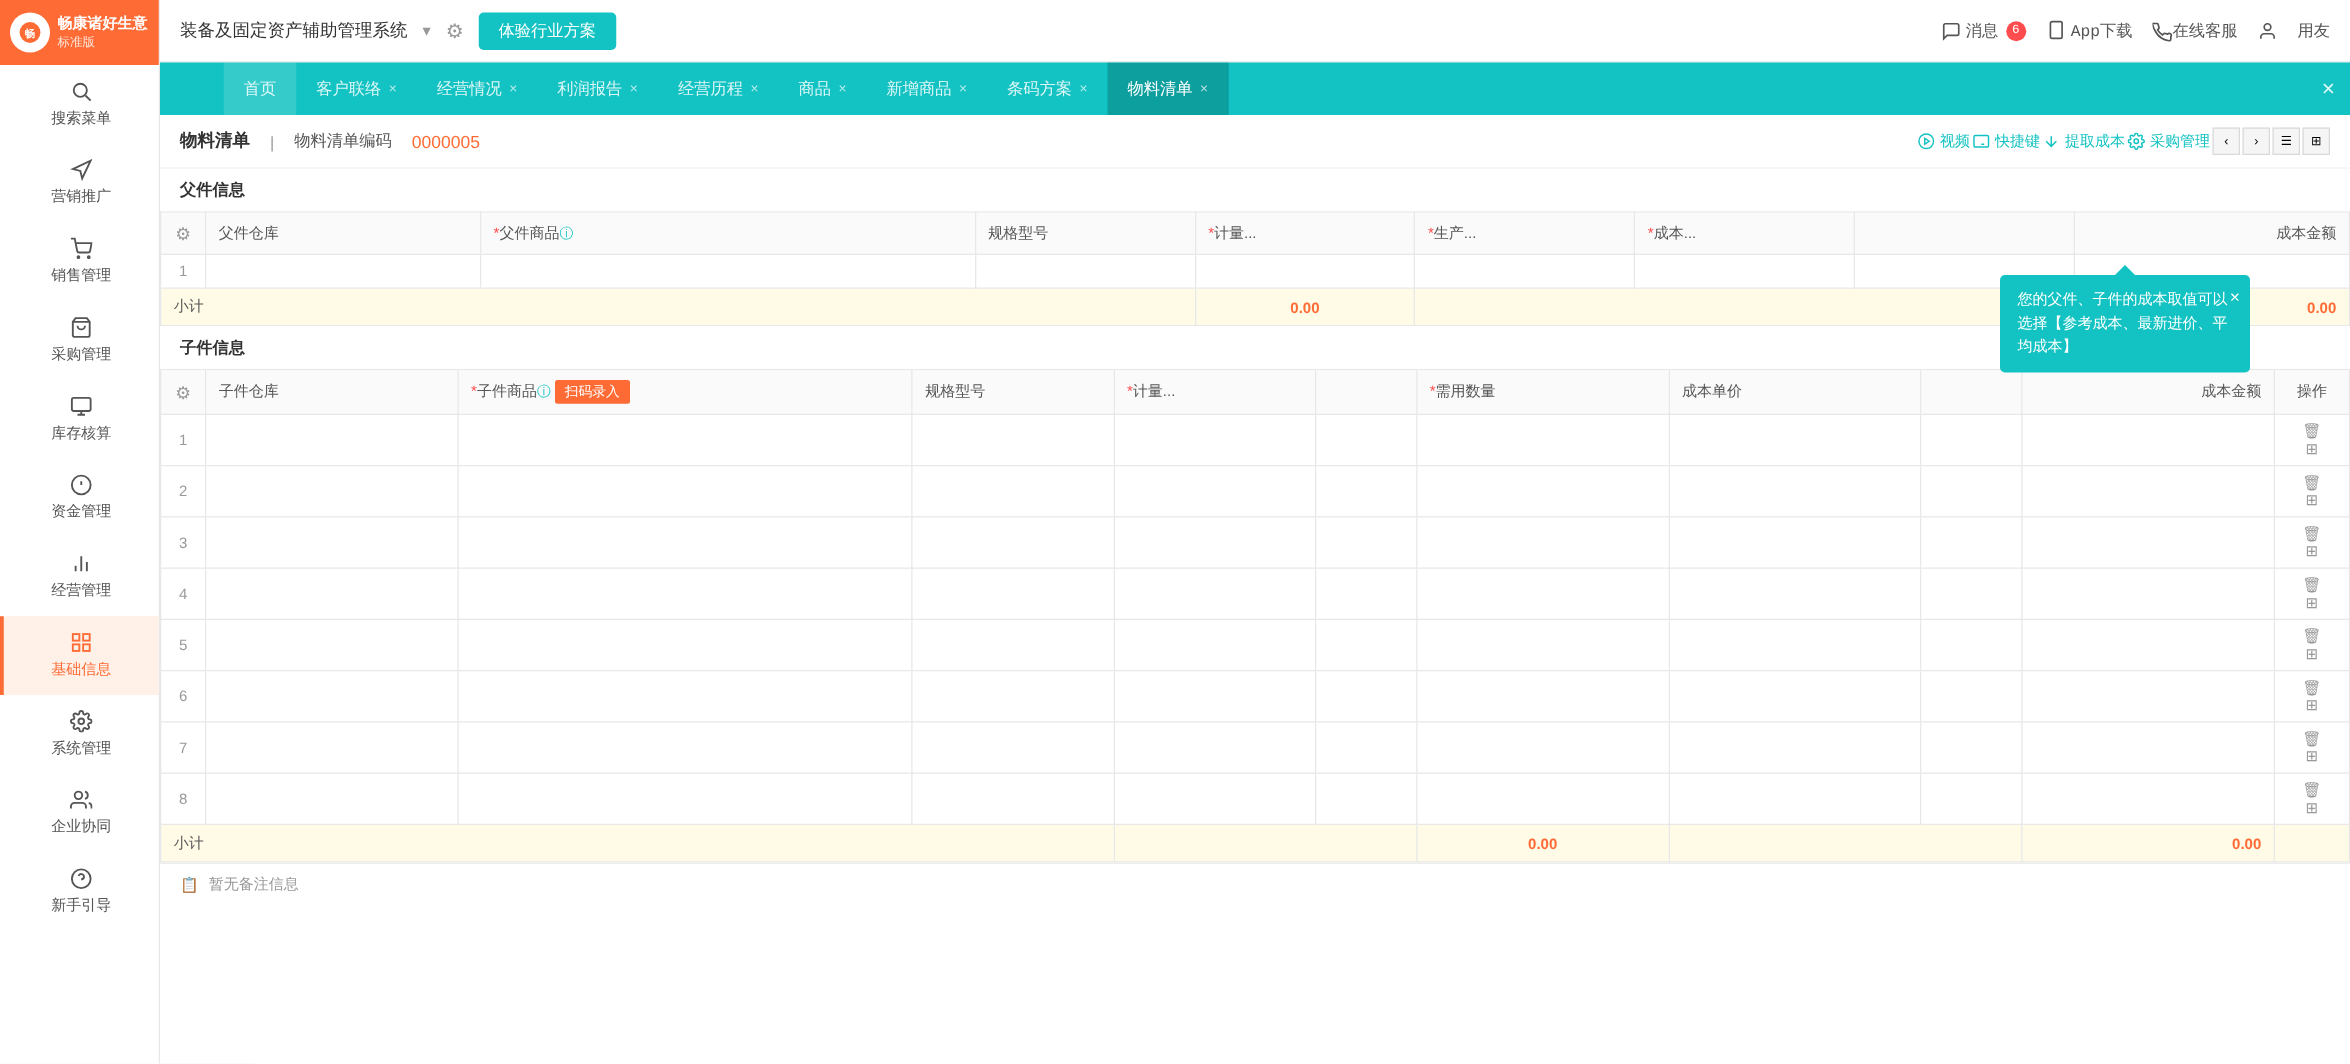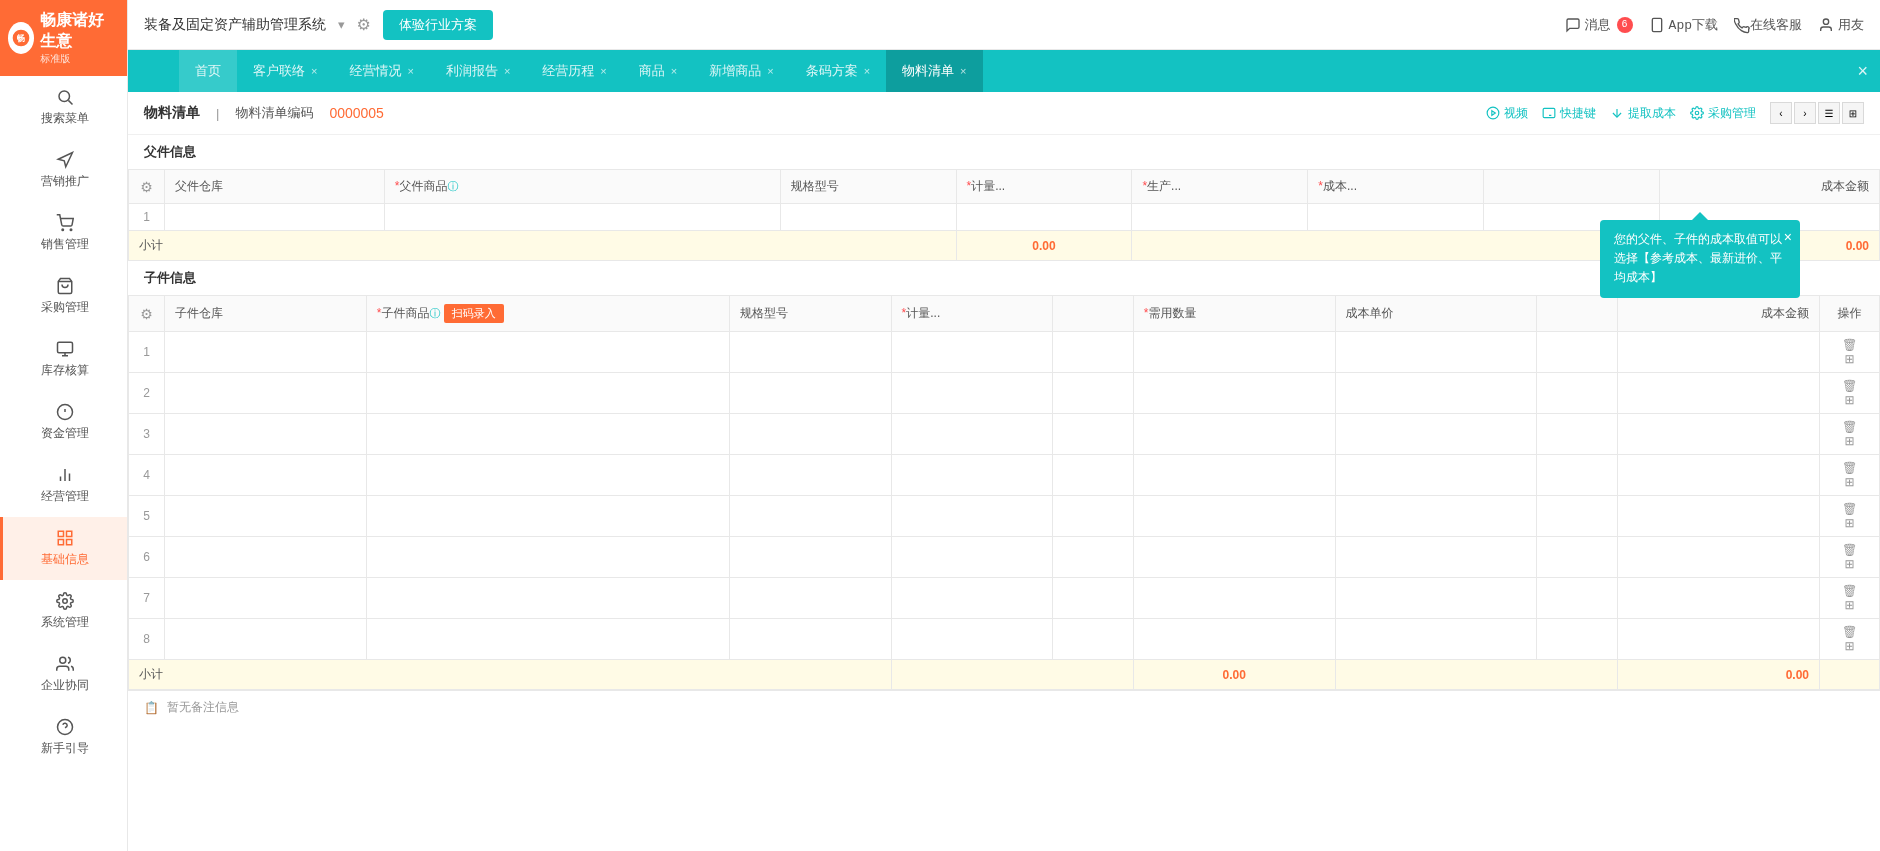--- a/index.html
+++ b/index.html
@@ -3,21 +3,21 @@
   <meta charset="utf-8">
   <style>
     * { margin: 0; padding: 0; box-sizing: border-box; }
     body { font-family: 'Microsoft YaHei', Arial, sans-serif; font-size: 13px; background: #f5f5f5; display: flex; height: 851px; overflow: hidden; }
 
     
     .sidebar { width: 128px; background: #fff; display: flex; flex-direction: column; border-right: 1px solid #e8e8e8; flex-shrink: 0; }
     .sidebar-logo { background: #ff6b35; color: #fff; padding: 10px 8px; display: flex; align-items: center; gap: 6px; min-height: 50px; }
     .logo-icon { width: 32px; height: 32px; background: #fff; border-radius: 50%; display: flex; align-items: center; justify-content: center; }
     .logo-icon svg { width: 20px; height: 20px; }
-    .logo-text { font-size: 16px; line-height: 1.3; font-weight: bold; }
+    .logo-text { font-size: 12px; line-height: 1.3; font-weight: bold; }
     .logo-sub { font-size: 10px; color: rgba(255,255,255,0.8); }
     .sidebar-item { display: flex; flex-direction: column; align-items: center; padding: 12px 8px; cursor: pointer; color: #555; font-size: 12px; gap: 4px; border-left: 3px solid transparent; }
     .sidebar-item.active { background: #fff0e8; color: #ff6b35; border-left-color: #ff6b35; }
     .sidebar-item svg { width: 18px; height: 18px; }
 
     
     .main { flex: 1; display: flex; flex-direction: column; overflow: hidden; }
 
     
     .topbar { background: #fff; height: 50px; display: flex; align-items: center; padding: 12px 16px; border-bottom: 1px solid #e8e8e8; gap: 12px; }
@@ -33,21 +33,21 @@
     .nav-tab-close { color: rgba(255,255,255,0.7); font-size: 11px; cursor: pointer; }
     .nav-close-all { margin-left: auto; color: rgba(255,255,255,0.85); padding: 0 8px; cursor: pointer; font-size: 18px; }
 
     
     .content { flex: 1; overflow-y: auto; background: #fff; }
 
     
     .page-header { display: flex; align-items: center; padding: 10px 16px; background: #fff; border-bottom: 1px solid #f0f0f0; gap: 16px; }
     .page-title { font-size: 14px; color: #333; font-weight: bold; }
     .page-code { color: #ff6b35; font-size: 14px; }
-    .page-actions { margin-left: auto; display: flex; align-items: center; gap: 14px; font-size: 12px; color: #13c2c2; }
+    .page-actions { margin-left: auto; display: flex; align-items: center; gap: 2px; font-size: 12px; color: #13c2c2; }
     .page-action-item { display: flex; align-items: center; gap: 4px; cursor: pointer; }
     .page-nav-btns { display: flex; gap: 2px; }
     .page-nav-btn { background: #f5f5f5; border: 1px solid #d9d9d9; width: 22px; height: 22px; display: flex; align-items: center; justify-content: center; cursor: pointer; font-size: 10px; }
 
     
     .section-header { padding: 8px 16px; font-size: 13px; font-weight: bold; color: #333; background: #fff; }
 
     
     .table-wrap { overflow-x: auto; }
     table { width: 100%; border-collapse: collapse; font-size: 12px; }
@@ -188,34 +188,34 @@
     <span style="color:#999;font-size:16px;cursor:pointer;">⚙</span>
     <button class="topbar-btn-exp">体验行业方案</button>
     <div class="topbar-right">
       <span style="cursor:pointer;display:flex;align-items:center;gap:4px;">
         <svg width="16" height="16" viewBox="0 0 24 24" fill="none" stroke="currentColor" stroke-width="2">
             <path d="M21 15a2 2 0 01-2 2H7l-4 4V5a2 2 0 012-2h14a2 2 0 012 2z"></path>
           </svg>
         <span>消息</span>
         <span class="topbar-badge">6</span>
       </span>
-      <span style="cursor:pointer;display:flex;align-items:center;gap:4px;">
+      <span style="cursor:pointer;display:flex;align-items:flex-start;gap:4px;">
         <svg width="16" height="16" viewBox="0 0 24 24" fill="none" stroke="currentColor" stroke-width="2">
             <rect x="5" y="2" width="14" height="20" rx="2" ry="2"></rect>
             <line x1="12" y1="18" x2="12.01" y2="18"></line>
           </svg>
         <span>App下载</span>
       </span>
       <span style="cursor:pointer;display:flex;align-items:flex-end;gap:0;">
         <svg width="16" height="16" viewBox="0 0 24 24" fill="none" stroke="currentColor" stroke-width="2">
             <path d="M22 16.92v3a2 2 0 01-2.18 2 19.79 19.79 0 01-8.63-3.07A19.5 19.5 0 013.07 9.81a19.79 19.79 0 01-3.07-8.72A2 2 0 012 1h3a2 2 0 012 1.72c.127.96.361 1.903.7 2.81a2 2 0 01-.45 2.11L6.09 8.91a16 16 0 006 6l1.27-1.27a2 2 0 012.11-.45c.907.339 1.85.573 2.81.7A2 2 0 0122 16.92z"></path>
           </svg>
         <span>在线客服</span>
       </span>
-      <span style="cursor:pointer;display:flex;align-items:center;gap:4px;">
+      <span style="cursor:pointer;display:flex;align-items:center;gap:16px;">
         <svg width="16" height="16" viewBox="0 0 24 24" fill="none" stroke="currentColor" stroke-width="2">
             <path d="M20 21v-2a4 4 0 00-4-4H8a4 4 0 00-4 4v2"></path>
             <circle cx="12" cy="7" r="4"></circle>
           </svg>
         <span>用友</span>
       </span>
     </div>
   </div>
 
   <div class="nav-tabs">

